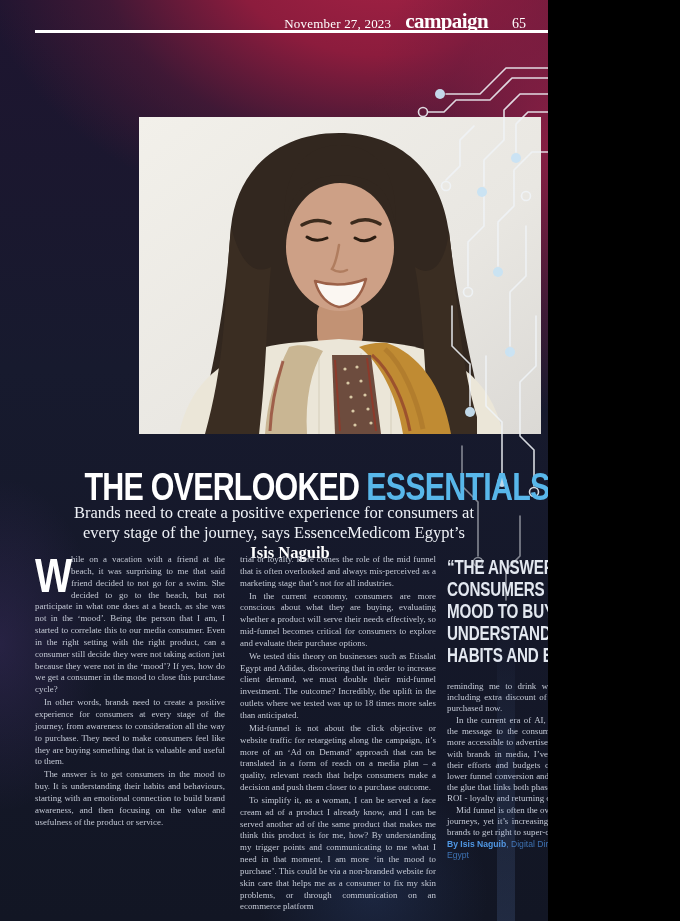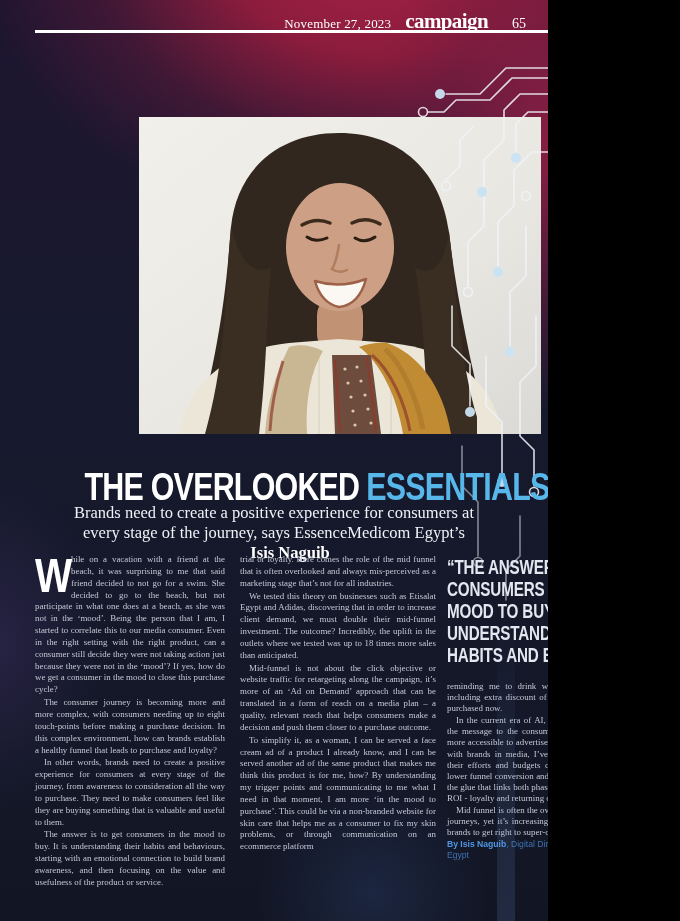--- a/index.html
+++ b/index.html
@@ -153,27 +153,27 @@
       <span class="t-white">THE OVERLOOKED</span><span class="t-accent">ESSENTIALS</span>
     </span>
   </h1>
 
   <p class="standfirst">
     <span>Brands need to create a positive experience for consumers at every stage of the journey, says EssenceMedicom Egypt’s </span><b>Isis Naguib</b>
   </p>
 
   <div class="col col1">
     <p><span class="dropcap">W</span><span>hile on a vacation with a friend at the beach, it was surprising to me that said friend decided to not go for a swim. She decided to go to the beach, but not participate in what one does at a beach, as she was not in the ‘mood’. Being the person that I am, I started to correlate this to our media consumer. Even in the right setting with the right product, can a consumer still decide they were not taking action just because they were not in the ‘mood’? If yes, how do we get a consumer in the mood to close this purchase cycle?</span></p>
-    <p>The consumer journey is becoming more and more complex, with consumers needing up to eight touch-points before making a purchase decision. In this complex environment, how can brands establish a healthy funnel that leads to purchase and loyalty?</p>
     <p>In other words, brands need to create a positive experience for consumers at every stage of the journey, from awareness to consideration all the way to purchase. They need to make consumers feel like they are buying something that is valuable and useful to them.</p>
     <p>The answer is to get consumers in the mood to buy. It is understanding their habits and behaviours, starting with an emotional connection to build brand awareness, and then focusing on the value and usefulness of the product or service.</p>
   </div>
 
   <div class="col col2">
     <p>trial or loyalty. Here comes the role of the mid funnel that is often overlooked and always mis-perceived as a marketing stage that’s not for all industries.</p>
+    <p>In the current economy, consumers are more conscious about what they are buying, evaluating whether a product will serve their needs effectively, so mid-funnel becomes critical for consumers to explore and evaluate their purchase options.</p>
     <p>We tested this theory on businesses such as Etisalat Egypt and Adidas, discovering that in order to increase client demand, we must double their mid-funnel investment. The outcome? Incredibly, the uplift in the outlets where we tested was up to 18 times more sales than anticipated.</p>
     <p>Mid-funnel is not about the click objective or website traffic for retargeting along the campaign, it’s more of an ‘Ad on Demand’ approach that can be translated in a form of reach on a media plan – a quality, relevant reach that helps consumers make a decision and push them closer to a purchase outcome.</p>
     <p>To simplify it, as a woman, I can be served a face cream ad of a product I already know, and I can be served another ad of the same product that makes me think this product is for me, how? By understanding my trigger points and communicating to me what I need in that moment, I am more ‘in the mood to purchase’. This could be via a non-branded website for skin care that helps me as a consumer to fix my skin problems, or through communication on an ecommerce platform</p>
   </div>
 
   <div class="col col3">
     <div class="quote">
       <div>“THE ANSWER IS TO GET</div>
       <div>CONSUMERS IN THE</div>
       <div>MOOD TO BUY. IT IS</div>

